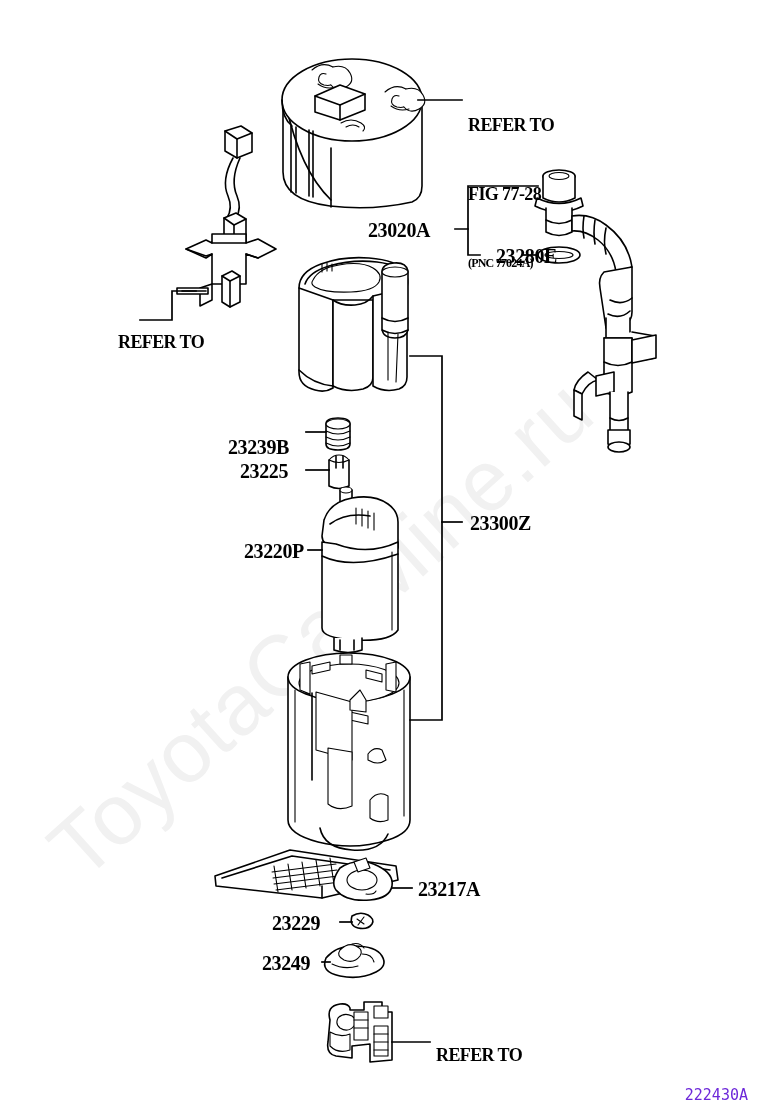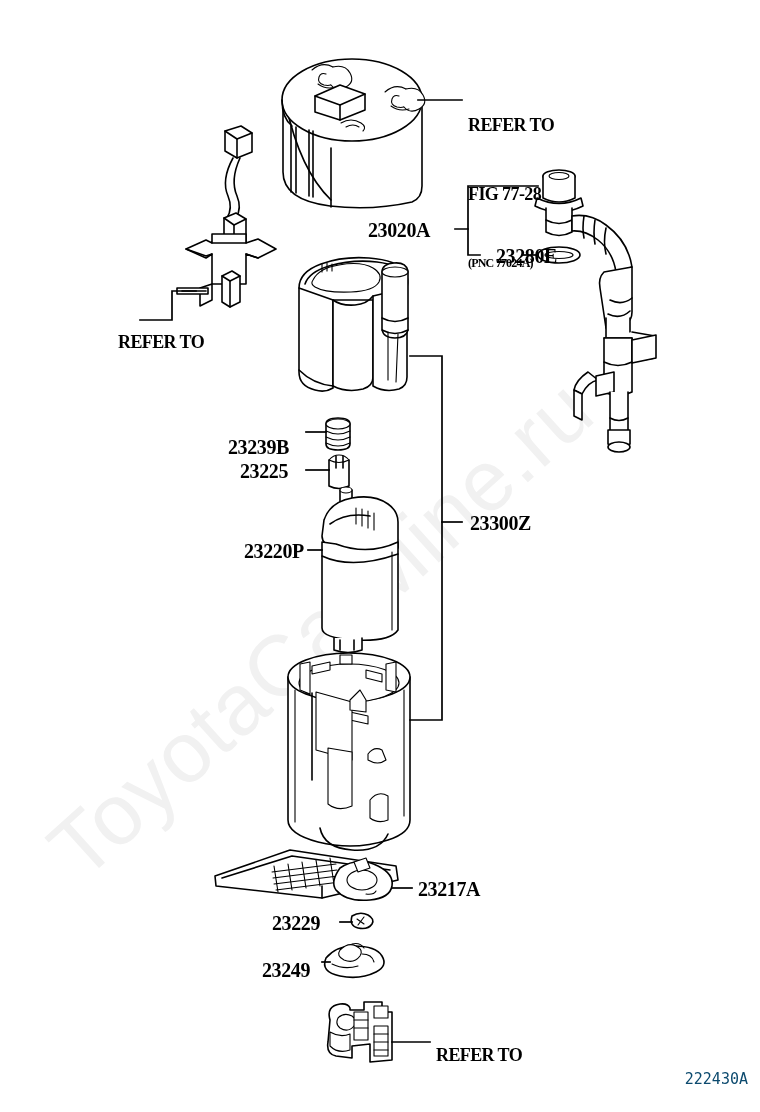--- a/index.html
+++ b/index.html
@@ -48,24 +48,24 @@
     line-height: 23px;
     letter-spacing: -0.6px;
   }
   .lbl.refer .pnc {
     font-size: 12px;
     letter-spacing: -0.8px;
   }
   .diag-id {
     position: absolute;
     right: 12px;
-    bottom: 24px;
+    bottom: 8px;
     font-family: "DejaVu Sans Mono", monospace;
     font-size: 15px;
-    color: #0c4a6e;
+    color: #6d28d9;
     letter-spacing: 0px;
   }
   .ink { fill: none; stroke: #000; stroke-width: 1.6; stroke-linejoin: round; stroke-linecap: round; }
   .ink-thin { fill: none; stroke: #000; stroke-width: 1.1; stroke-linejoin: round; stroke-linecap: round; }
   .ink-fill { fill: #fff; stroke: #000; stroke-width: 1.6; stroke-linejoin: round; stroke-linecap: round; }
   .ink-fill-thin { fill: #fff; stroke: #000; stroke-width: 1.1; stroke-linejoin: round; stroke-linecap: round; }
   .leader { fill: none; stroke: #000; stroke-width: 1.7; stroke-linecap: square; }
 </style>
 </head>
 <body>
@@ -385,17 +385,17 @@
   </div>
 
   <div class="lbl" style="left:368px; top:218px;">23020A</div>
   <div class="lbl" style="left:464px; top:244px;margin-left:32px;">23280E</div>
   <div class="lbl" style="left:228px; top:435px;">23239B</div>
   <div class="lbl" style="left:240px; top:459px;">23225</div>
   <div class="lbl" style="left:244px; top:539px;">23220P</div>
   <div class="lbl" style="left:470px; top:511px;">23300Z</div>
   <div class="lbl" style="left:418px; top:877px;">23217A</div>
   <div class="lbl" style="left:272px; top:911px;">23229</div>
-  <div class="lbl" style="left:262px; top:951px;margin-top:7px;">23249</div>
+  <div class="lbl" style="left:262px; top:951px;">23249</div>
 
   <div class="diag-id">222430A</div>
 
 </div>
 
 </body></html>

